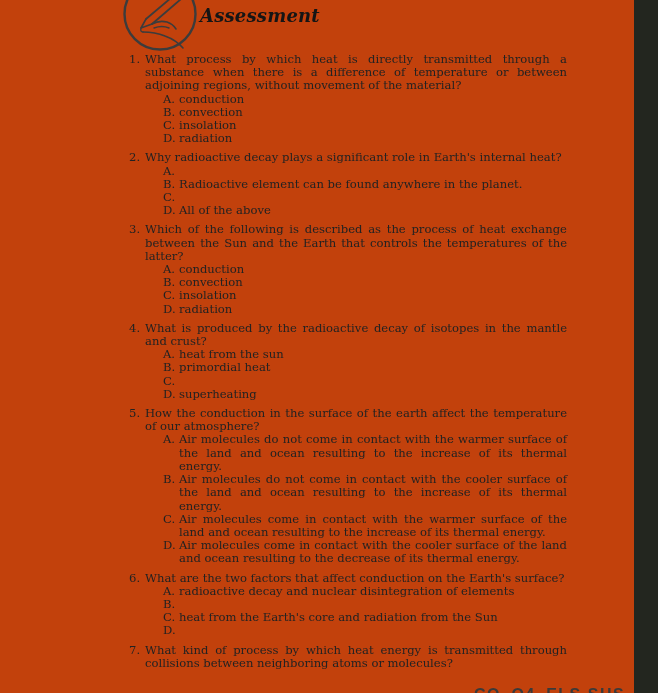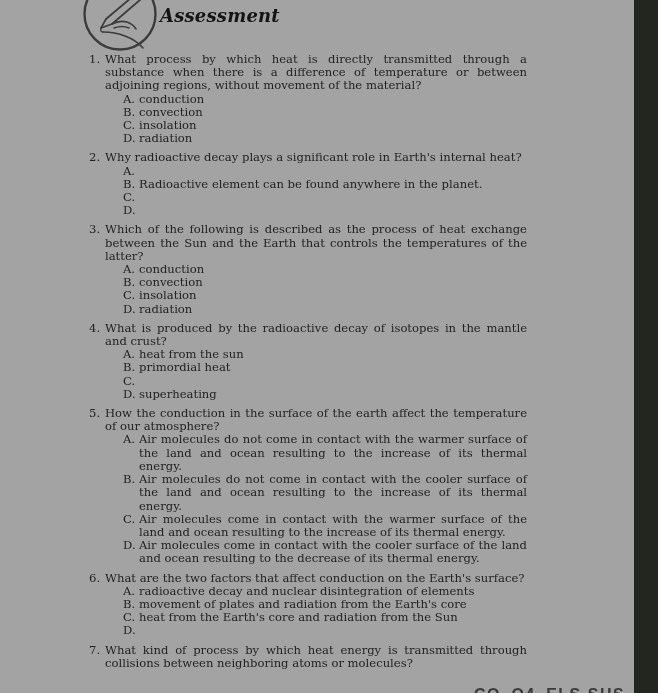--- a/index.html
+++ b/index.html
@@ -12,22 +12,23 @@
     overflow: hidden;
   }
   .scan-edge {
     position: absolute; top: 0; right: 0;
     width: 24px; height: 693px;
     background: #23261f;
   }
   .page {
     position: absolute; top: 0; left: 0;
     width: 634px; height: 693px;
-    background: #a3a3a3;
+    background: #c2410c;
     overflow: hidden;
+    padding-left: 40px;
   }
   
   .header { position: relative; height: 44px; }
   .badge { position: absolute; left: 81px; top: -24px; width: 78px; height: 78px; }
   .badge svg { overflow: visible; }
   .page-title {
     position: absolute; left: 160px; top: 5px;
     font-size: 18px; font-weight: bold; font-style: italic;
     color: #151515; letter-spacing: 0.2px;
   }
@@ -118,20 +119,21 @@
             </div>
             <div class="option">
               <span class="opt-letter">B.</span>
               <div class="opt-text">Radioactive element can be found anywhere in the planet.</div>
             </div>
             <div class="option">
               <span class="opt-letter">C.</span>
             </div>
             <div class="option">
               <span class="opt-letter">D.</span>
+              <div class="opt-text">All of the above</div>
             </div>
           </div>
         </div>
         <div class="question">
           <div class="q-row">
             <span class="q-num">3.</span>
             <div class="q-text">Which of the following is described as the process of heat exchange between the Sun and the Earth that controls the temperatures of the latter?</div>
           </div>
           <div class="options">
             <div class="option">
@@ -204,21 +206,20 @@
             <span class="q-num">6.</span>
             <div class="q-text">What are the two factors that affect conduction on the Earth's surface?</div>
           </div>
           <div class="options">
             <div class="option">
               <span class="opt-letter">A.</span>
               <div class="opt-text">radioactive decay and nuclear disintegration of elements</div>
             </div>
             <div class="option">
               <span class="opt-letter">B.</span>
-              <div class="opt-text">movement of plates and radiation from the Earth's core</div>
             </div>
             <div class="option">
               <span class="opt-letter">C.</span>
               <div class="opt-text">heat from the Earth's core and radiation from the Sun</div>
             </div>
             <div class="option">
               <span class="opt-letter">D.</span>
             </div>
           </div>
         </div>

